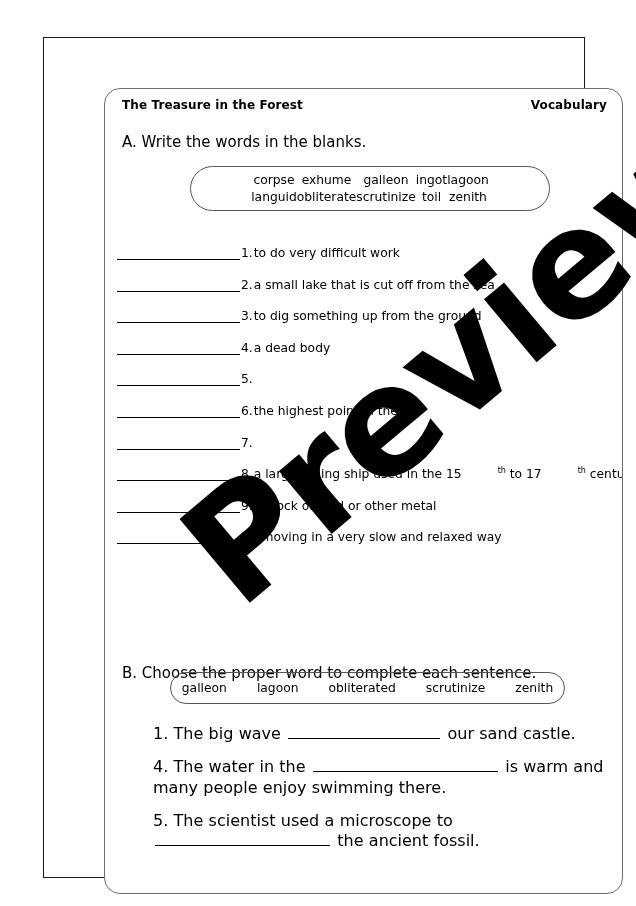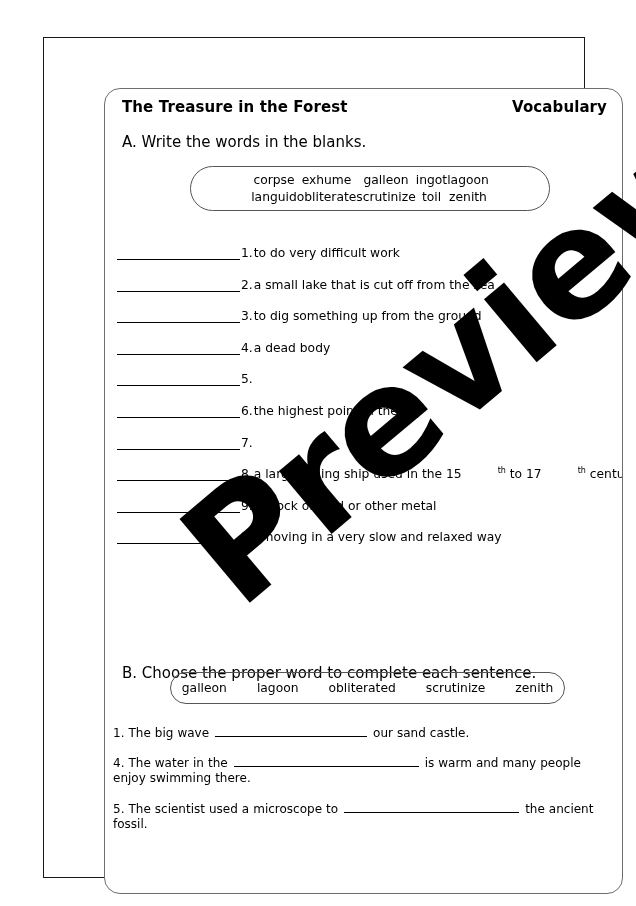--- a/index.html
+++ b/index.html
@@ -44,21 +44,21 @@
   .header-row {
     position: absolute;
     left: 17px;
     top: 9px;
     width: 485px;
     display: flex;
     justify-content: space-between;
     align-items: baseline;
   }
   .doc-title, .doc-subject {
-    font-size: 15px;
+    font-size: 12px;
     font-weight: bold;
     letter-spacing: 0.1px;
     white-space: nowrap;
   }
 
   
   .instruction {
     position: absolute;
     font-size: 15px;
     white-space: nowrap;
@@ -137,24 +137,25 @@
   }
 
   
   #list-b {
     position: absolute;
     left: 8px;
     top: 635px;
     width: 500px;
   }
   .sentence-row {
-    font-size: 12px;
+    font-size: 16px;
     line-height: 1.27;
     margin-bottom: 13px;
     word-spacing: 0.2px;
+    margin-left: 40px;
   }
   .inline-blank {
     display: inline-block;
     border-bottom: 1.1px solid #000000;
     height: 12px;
     vertical-align: baseline;
     margin: 0 2px;
   }
   .blank-w1 { width: 152px; }
   .blank-w2 { width: 168px; }

